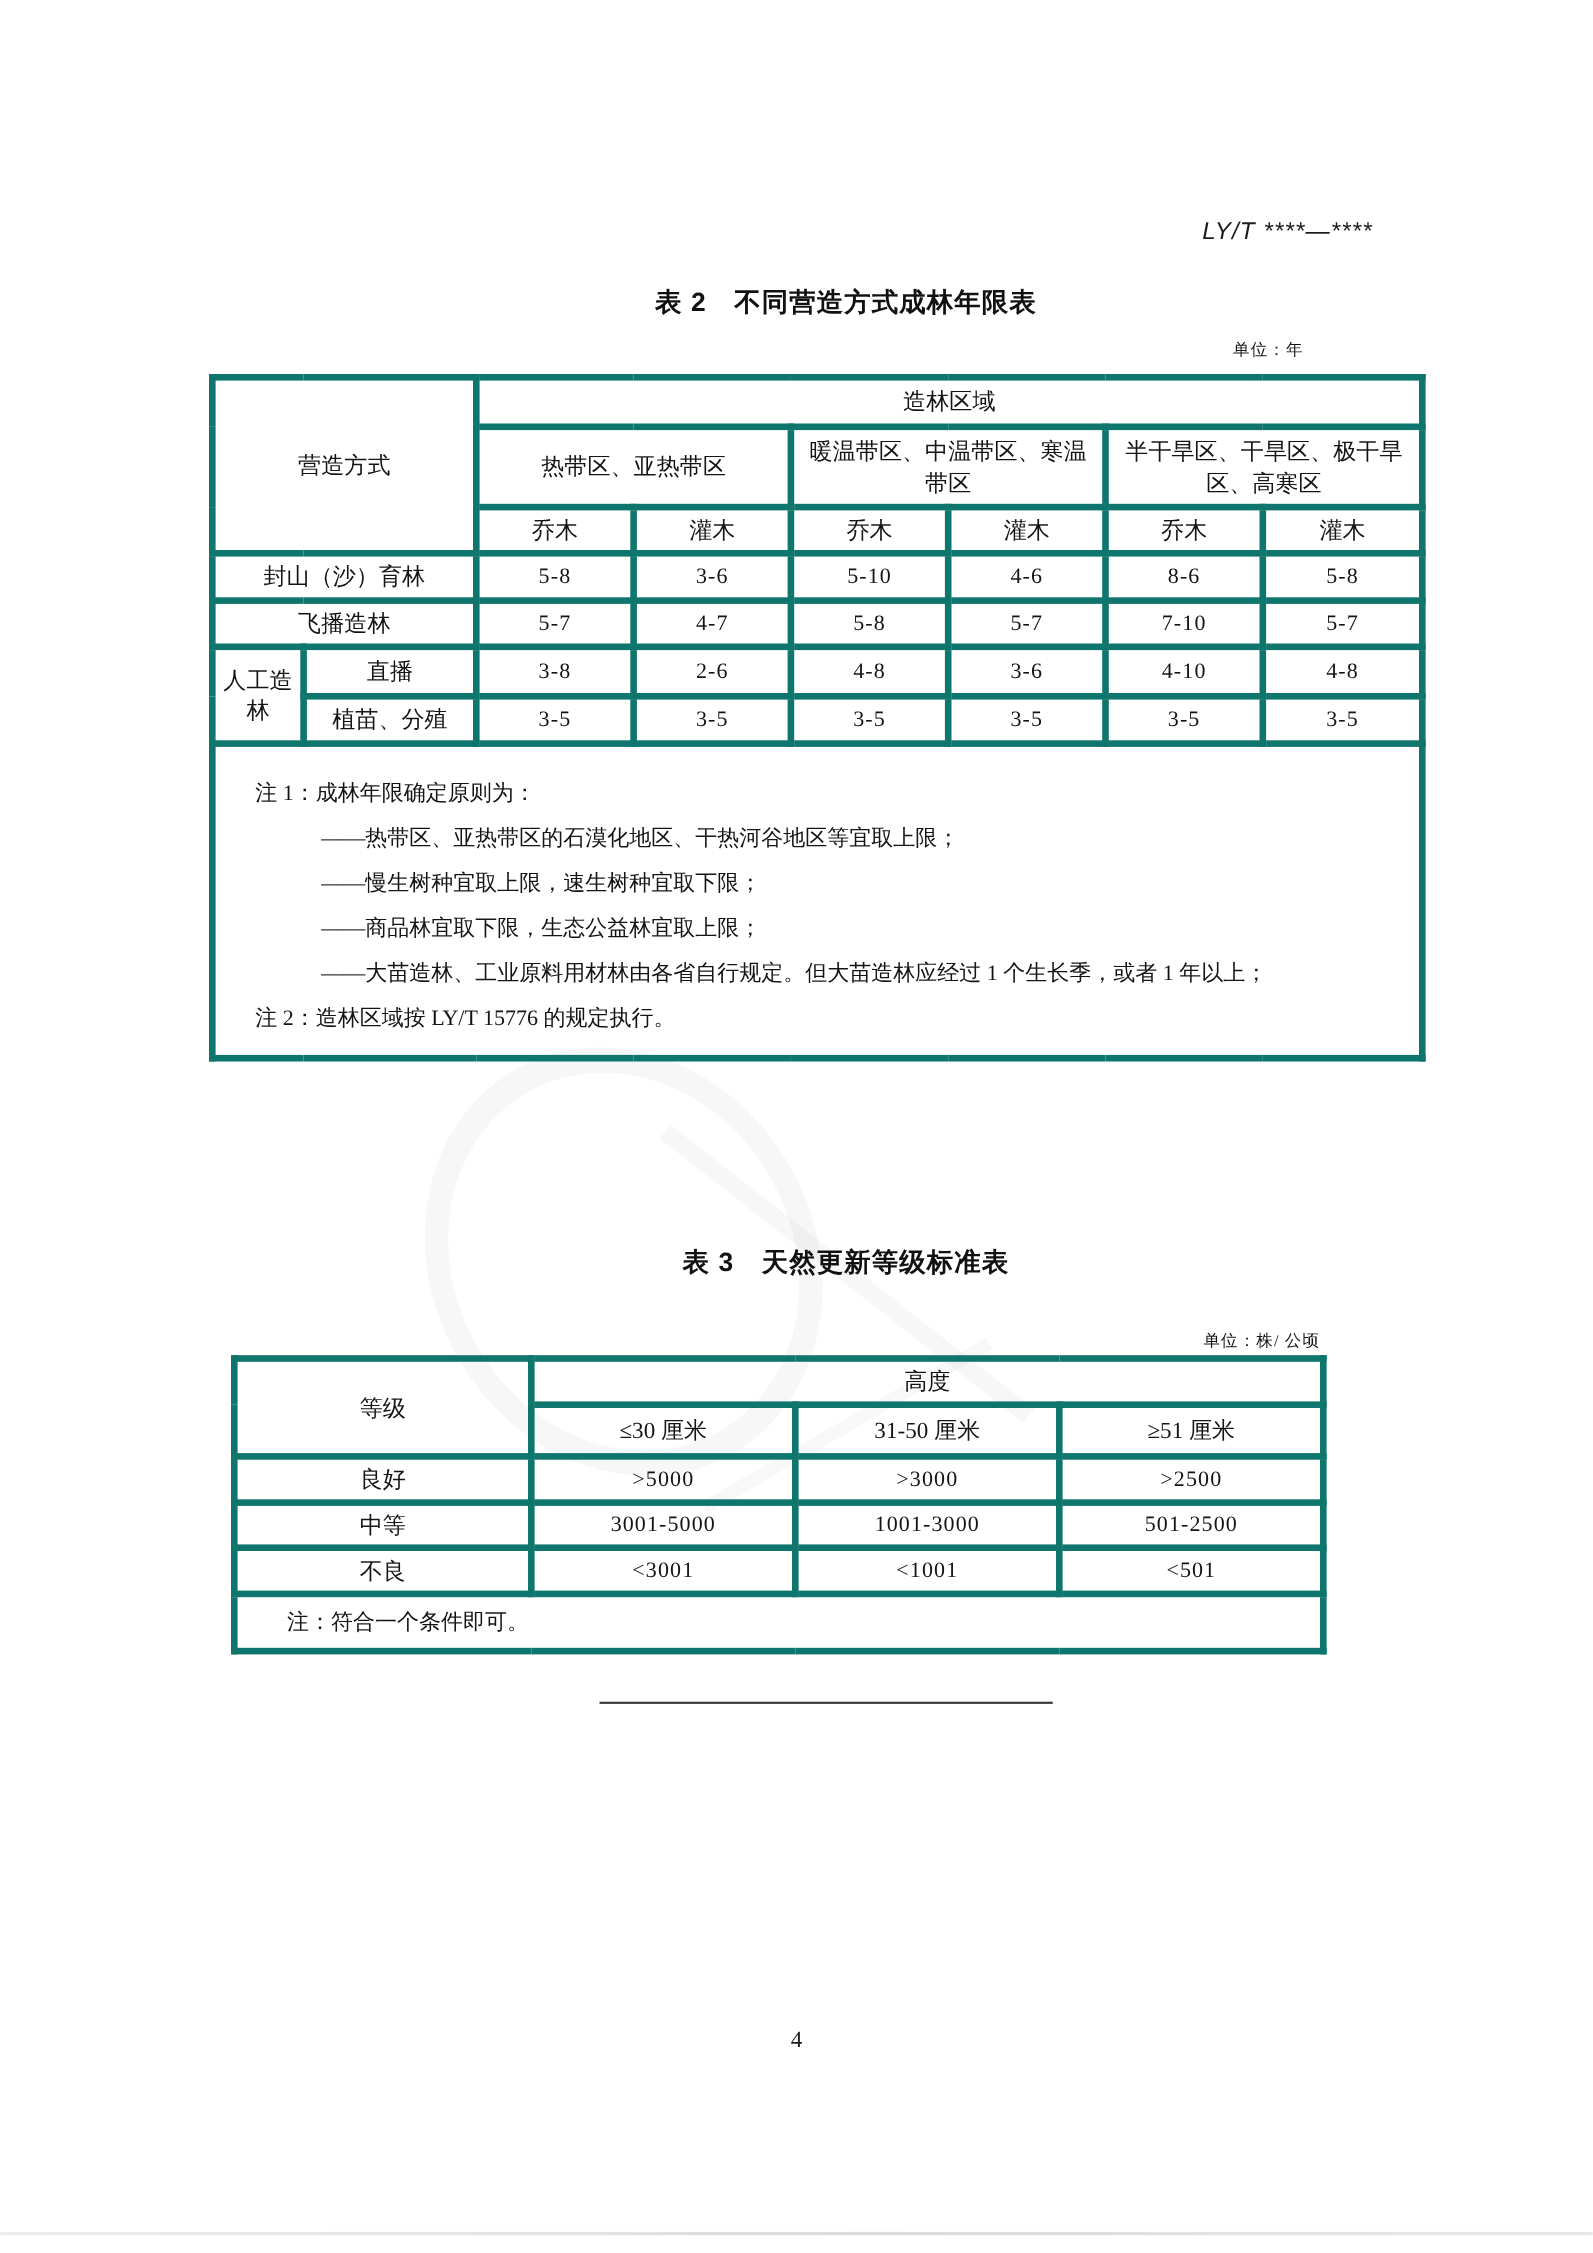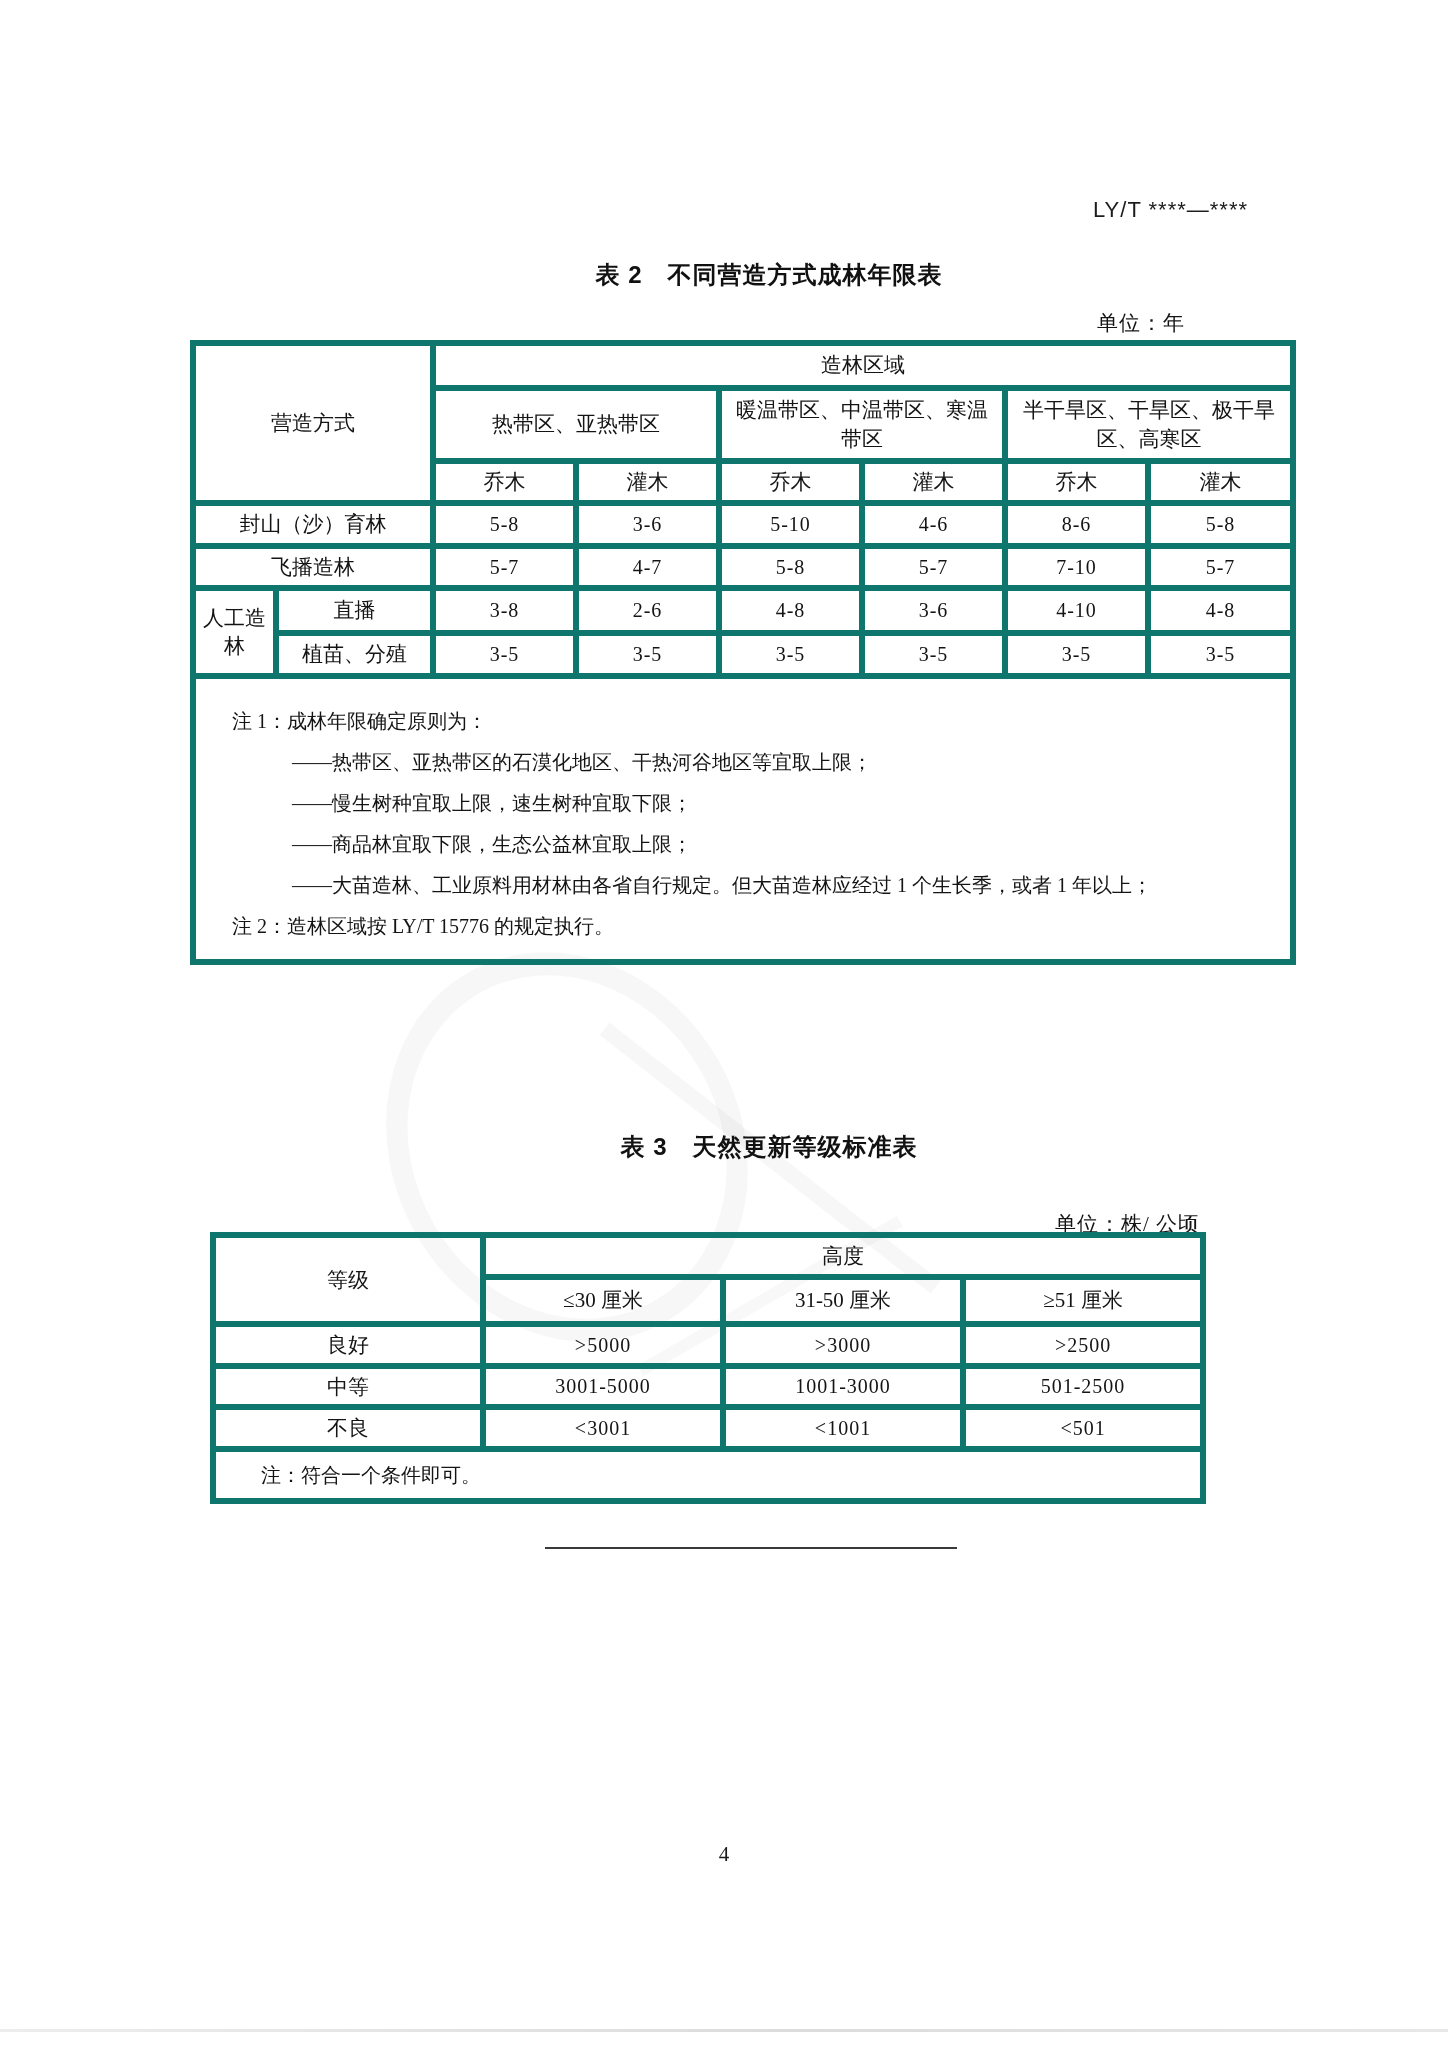--- a/index.html
+++ b/index.html
@@ -7,33 +7,33 @@
     width:1448px;height:2048px;background:#ffffff;
     font-family:"Liberation Serif","DejaVu Serif",serif;
     color:#161616;
     position:relative;overflow:hidden;
   }
   .page{position:absolute;inset:0;background:#ffffff;}
 
   .doc-code{
     position:absolute;top:197px;left:1093px;
     font-family:"Liberation Sans","DejaVu Sans",sans-serif;
-    font-size:22px;letter-spacing:1px;color:#1c1c1c;
+    font-size:22px;letter-spacing:1px;color:#1c1c1c;font-style:italic;
   }
 
   .tbl-title{
     position:absolute;left:90px;width:1358px;text-align:center;
     font-family:"Liberation Sans","DejaVu Sans",sans-serif;
     font-size:24px;font-weight:bold;color:#111;letter-spacing:1px;
   }
   .t2-title{top:259px;}
   .t3-title{top:1131px;}
 
   .tbl-unit{
-    position:absolute;font-size:21px;color:#141414;letter-spacing:1px;
+    position:absolute;font-size:15px;color:#141414;letter-spacing:1px;
   }
   .t2-unit{top:309px;right:263px;}
   .t3-unit{top:1210px;right:248px;}
 
   table{border-collapse:collapse;table-layout:fixed;}
   td{
     border:6px solid #0f766e;
     text-align:center;vertical-align:middle;
     font-size:21px;color:#141414;
     padding:0 4px;line-height:1.35;

